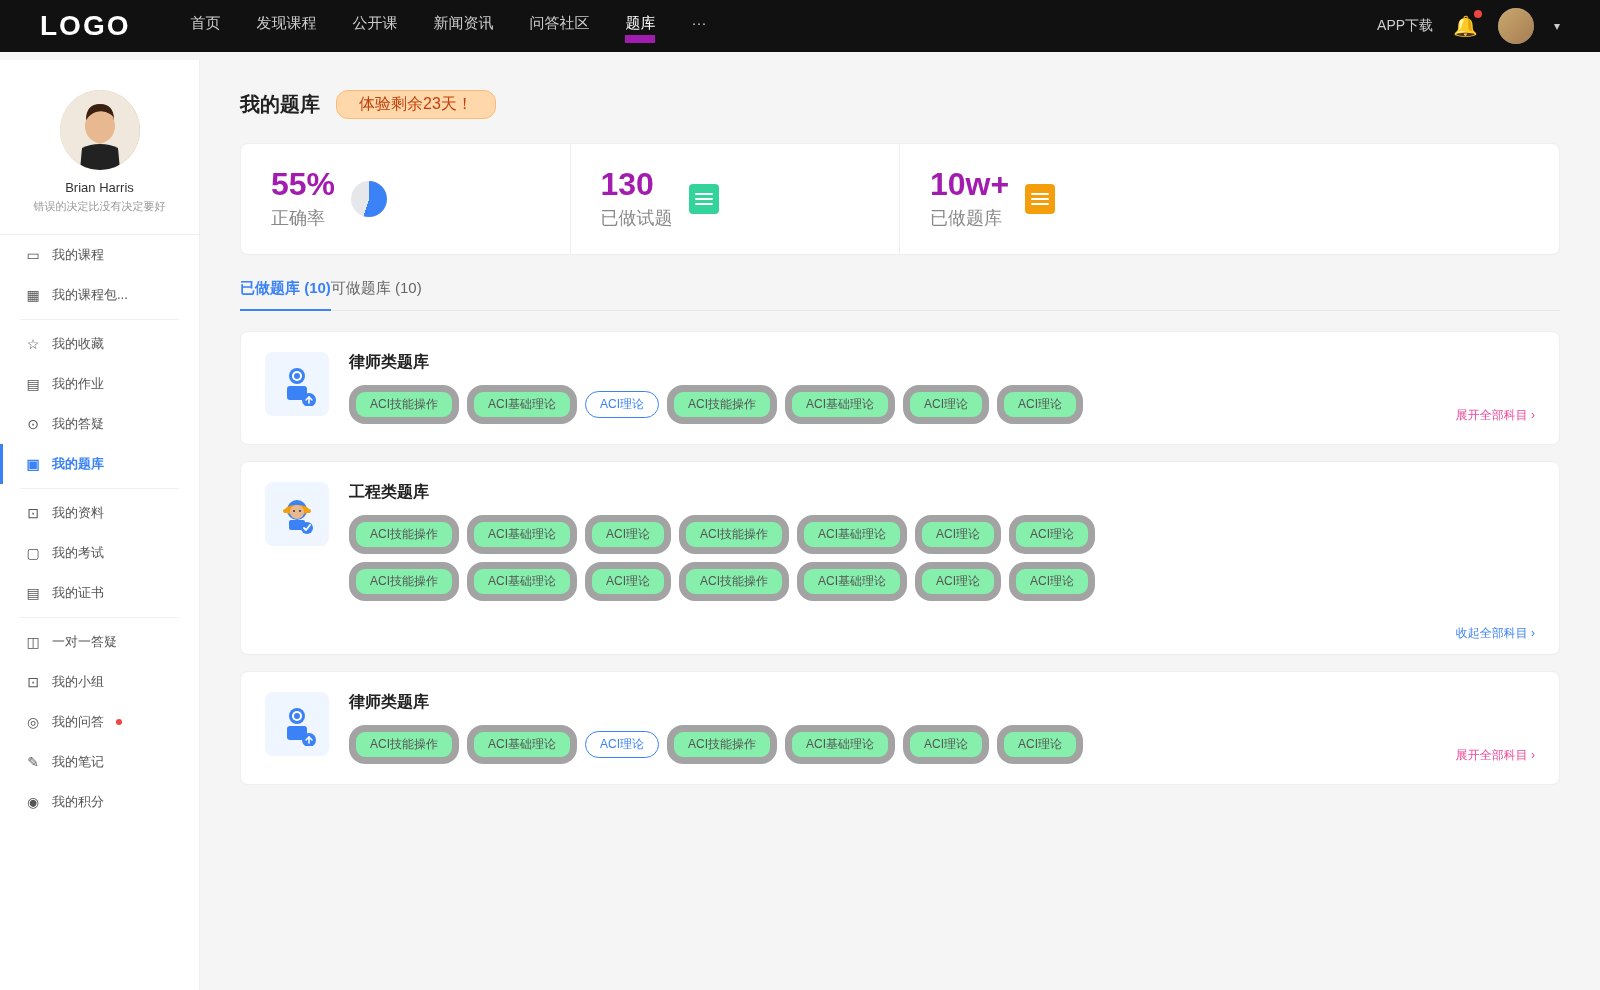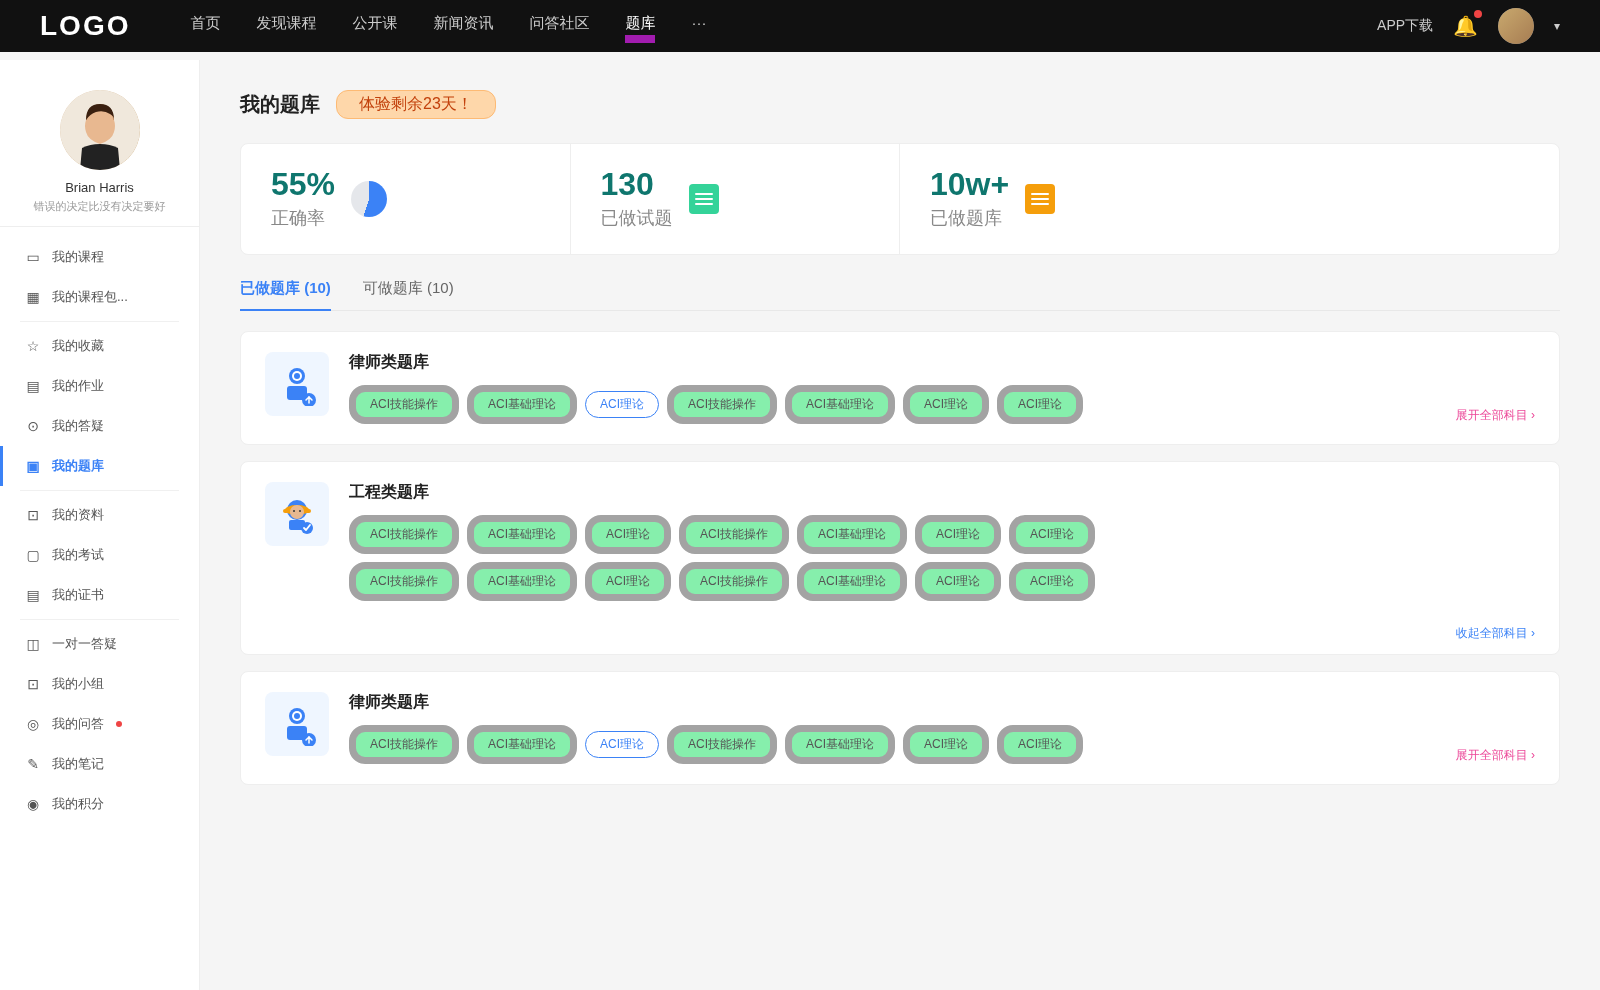--- a/index.html
+++ b/index.html
@@ -96,23 +96,22 @@
       flex-shrink: 0;
       position: fixed;
       top: 60px; left: 0;
       bottom: 0;
       overflow-y: auto;
     }
     .sidebar-profile {
       display: flex;
       flex-direction: column;
       align-items: center;
-      padding-bottom: 12px;
+      padding-bottom: 20px;
       border-bottom: 1px solid #eee;
-      margin-bottom: 10px;
     }
     .sidebar-avatar {
       width: 80px; height: 80px;
       border-radius: 50%;
       background: linear-gradient(135deg, #e8d5c0, #c9a97a);
       overflow: hidden;
       margin-bottom: 10px;
       position: relative;
     }
     .sidebar-name {
@@ -215,33 +214,32 @@
       display: flex;
       align-items: center;
       gap: 16px;
       border-right: 1px solid #eee;
     }
     .stat-card:last-child { border-right: none; }
     .stat-text {}
     .stat-value {
       font-size: 32px;
       font-weight: 600;
-      color: #0f766e;
+      color: #a21caf;
       line-height: 1;
       margin-bottom: 6px;
     }
     .stat-label {
       font-size: 18px;
       color: #888;
     }
 
     
     .tabs-row {
       display: flex;
-      gap: 32px;
       margin-bottom: 20px;
       border-bottom: 1px solid #e8e8e8;
       padding-bottom: 0;
     }
     .tab-item {
       font-size: 15px;
       color: #666;
       cursor: pointer;
       padding-bottom: 12px;
       position: relative;

